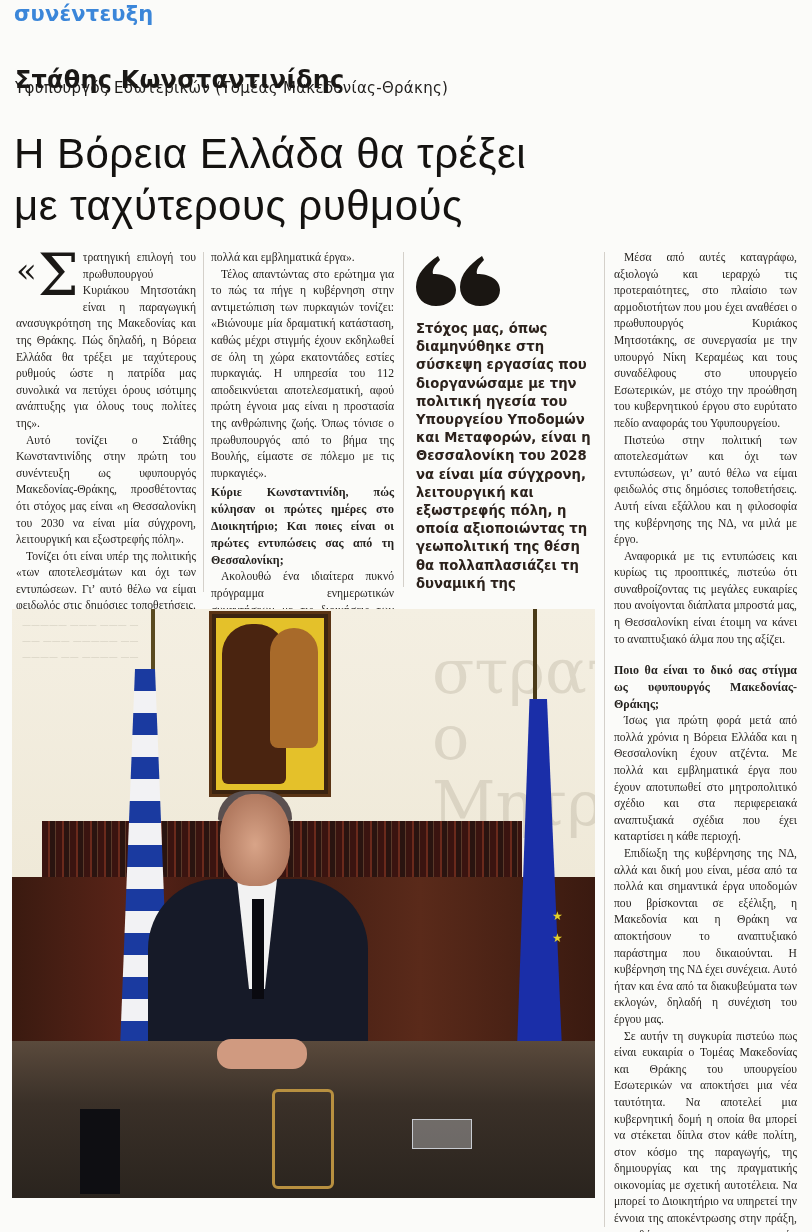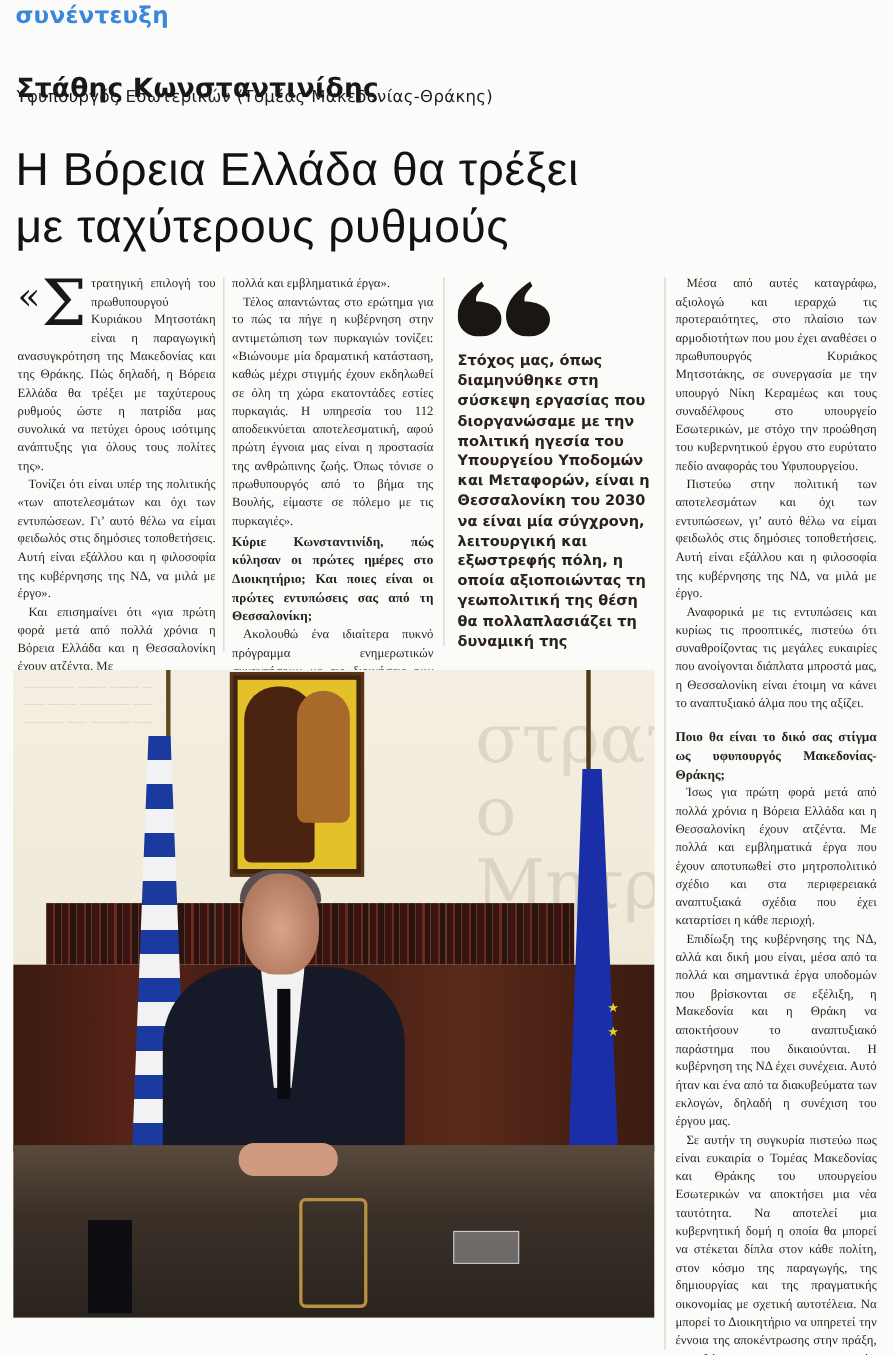--- a/index.html
+++ b/index.html
@@ -141,20 +141,21 @@
   <span>Η Βόρεια Ελλάδα θα τρέξει</span><br>
   <span>με ταχύτερους ρυθμούς</span>
 </h1>
 
 <div class="col col-1">
   <p class="dropcap-wrap">
     <span class="dropcap-guil">«</span>
     <span class="dropcap-letter">Σ</span>
     <span>τρατηγική επιλογή του πρωθυπουργού Κυριάκου Μητσοτάκη είναι η παραγωγική ανασυγκρότηση της Μακεδονίας και της Θράκης. Πώς δηλαδή, η Βόρεια Ελλάδα θα τρέξει με ταχύτερους ρυθμούς ώστε η πατρίδα μας συνολικά να πετύχει όρους ισότιμης ανάπτυξης για όλους τους πολίτες της».</span>
   </p>
+  <p>Αυτό τονίζει ο Στάθης Κωνσταντινίδης στην πρώτη του συνέντευξη ως υφυπουργός Μακεδονίας-Θράκης, προσθέτοντας ότι στόχος μας είναι «η Θεσσαλονίκη του 2030 να είναι μία σύγχρονη, λειτουργική και εξωστρεφής πόλη».</p>
   <p>Τονίζει ότι είναι υπέρ της πολιτικής «των αποτελεσμάτων και όχι των εντυπώσεων. Γι’ αυτό θέλω να είμαι φειδωλός στις δημόσιες τοποθετήσεις. Αυτή είναι εξάλλου και η φιλοσοφία της κυβέρνησης της ΝΔ, να μιλά με έργο».</p>
   <p>Και επισημαίνει ότι «για πρώτη φορά μετά από πολλά χρόνια η Βόρεια Ελλάδα και η Θεσσαλονίκη έχουν ατζέντα. Με</p>
 </div>
 
 <div class="col-sep" style="left:203px; top:252px; height:340px;"></div>
 
 <div class="col col-2">
   <p style="text-indent:0">πολλά και εμβληματικά έργα».</p>
   <p>Τέλος απαντώντας στο ερώτημα για το πώς τα πήγε η κυβέρνηση στην αντιμετώπιση των πυρκαγιών τονίζει: «Βιώνουμε μία δραματική κατάσταση, καθώς μέχρι στιγμής έχουν εκδηλωθεί σε όλη τη χώρα εκατοντάδες εστίες πυρκαγιάς. Η υπηρεσία του 112 αποδεικνύεται αποτελεσματική, αφού πρώτη έγνοια μας είναι η προστασία της ανθρώπινης ζωής. Όπως τόνισε ο πρωθυπουργός από το βήμα της Βουλής, είμαστε σε πόλεμο με τις πυρκαγιές».</p>
   <p class="q">Κύριε Κωνσταντινίδη, πώς κύλησαν οι πρώτες ημέρες στο Διοικητήριο; Και ποιες είναι οι πρώτες εντυπώσεις σας από τη Θεσσαλονίκη;</p>
@@ -169,21 +170,21 @@
       <svg viewBox="0 0 40 50">
           <path d="M20 50 C8 50 0 42 0 31 C0 18 10 8 22 0 L24 4 C18 10 16 14 17 18 C30 18 40 24 40 34 C40 44 31 50 20 50 Z" fill="#1a1612"></path>
         </svg>
     </span>
     <span class="quote-mark">
       <svg viewBox="0 0 40 50">
           <path d="M20 50 C8 50 0 42 0 31 C0 18 10 8 22 0 L24 4 C18 10 16 14 17 18 C30 18 40 24 40 34 C40 44 31 50 20 50 Z" fill="#1a1612"></path>
         </svg>
     </span>
   </div>
-  <div class="pullquote-text">Στόχος μας, όπως διαμηνύθηκε στη σύσκεψη εργασίας που διοργανώσαμε με την πολιτική ηγεσία του Υπουργείου Υποδομών και Μεταφορών, είναι η Θεσσαλονίκη του 2030 να είναι μία σύγχρονη, λειτουργική και εξωστρεφής πόλη, η οποία αξιοποιώντας τη γεωπολιτική της θέση θα πολλαπλασιάζει τη δυναμική της</div>
+  <div class="pullquote-text">Στόχος μας, όπως διαμηνύθηκε στη σύσκεψη εργασίας που διοργανώσαμε με την πολιτική ηγεσία του Υπουργείου Υποδομών και Μεταφορών, είναι η Θεσσαλονίκη του 2028 να είναι μία σύγχρονη, λειτουργική και εξωστρεφής πόλη, η οποία αξιοποιώντας τη γεωπολιτική της θέση θα πολλαπλασιάζει τη δυναμική της</div>
 </div>
 
 <div class="col-sep" style="left:604px; top:252px; height:975px;"></div>
 
 <div class="col col-4">
   <p>Μέσα από αυτές καταγράφω, αξιολογώ και ιεραρχώ τις προτεραιότητες, στο πλαίσιο των αρμοδιοτήτων που μου έχει αναθέσει ο πρωθυπουργός Κυριάκος Μητσοτάκης, σε συνεργασία με την υπουργό Νίκη Κεραμέως και τους συναδέλφους στο υπουργείο Εσωτερικών, με στόχο την προώθηση του κυβερνητικού έργου στο ευρύτατο πεδίο αναφοράς του Υφυπουργείου.</p>
   <p>Πιστεύω στην πολιτική των αποτελεσμάτων και όχι των εντυπώσεων, γι’ αυτό θέλω να είμαι φειδωλός στις δημόσιες τοποθετήσεις. Αυτή είναι εξάλλου και η φιλοσοφία της κυβέρνησης της ΝΔ, να μιλά με έργο.</p>
   <p>Αναφορικά με τις εντυπώσεις και κυρίως τις προοπτικές, πιστεύω ότι συναθροίζοντας τις μεγάλες ευκαιρίες που ανοίγονται διάπλατα μπροστά μας, η Θεσσαλονίκη είναι έτοιμη να κάνει το αναπτυξιακό άλμα που της αξίζει.</p>
   <p class="q" style="margin-top:14px">Ποιο θα είναι το δικό σας στίγμα ως υφυπουργός Μακεδονίας-Θράκης;</p>
   <p>Ίσως για πρώτη φορά μετά από πολλά χρόνια η Βόρεια Ελλάδα και η Θεσσαλονίκη έχουν ατζέντα. Με πολλά και εμβληματικά έργα που έχουν αποτυπωθεί στο μητροπολιτικό σχέδιο και στα περιφερειακά αναπτυξιακά σχέδια που έχει καταρτίσει η κάθε περιοχή.</p>

